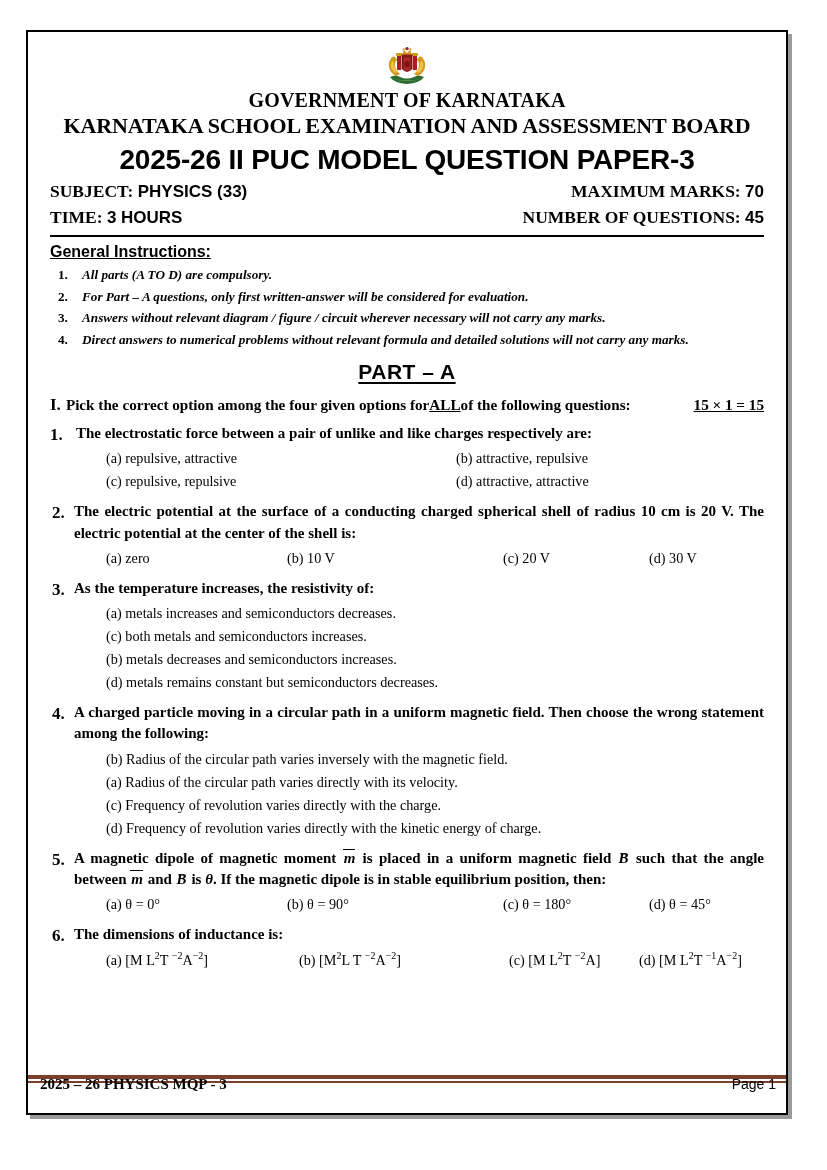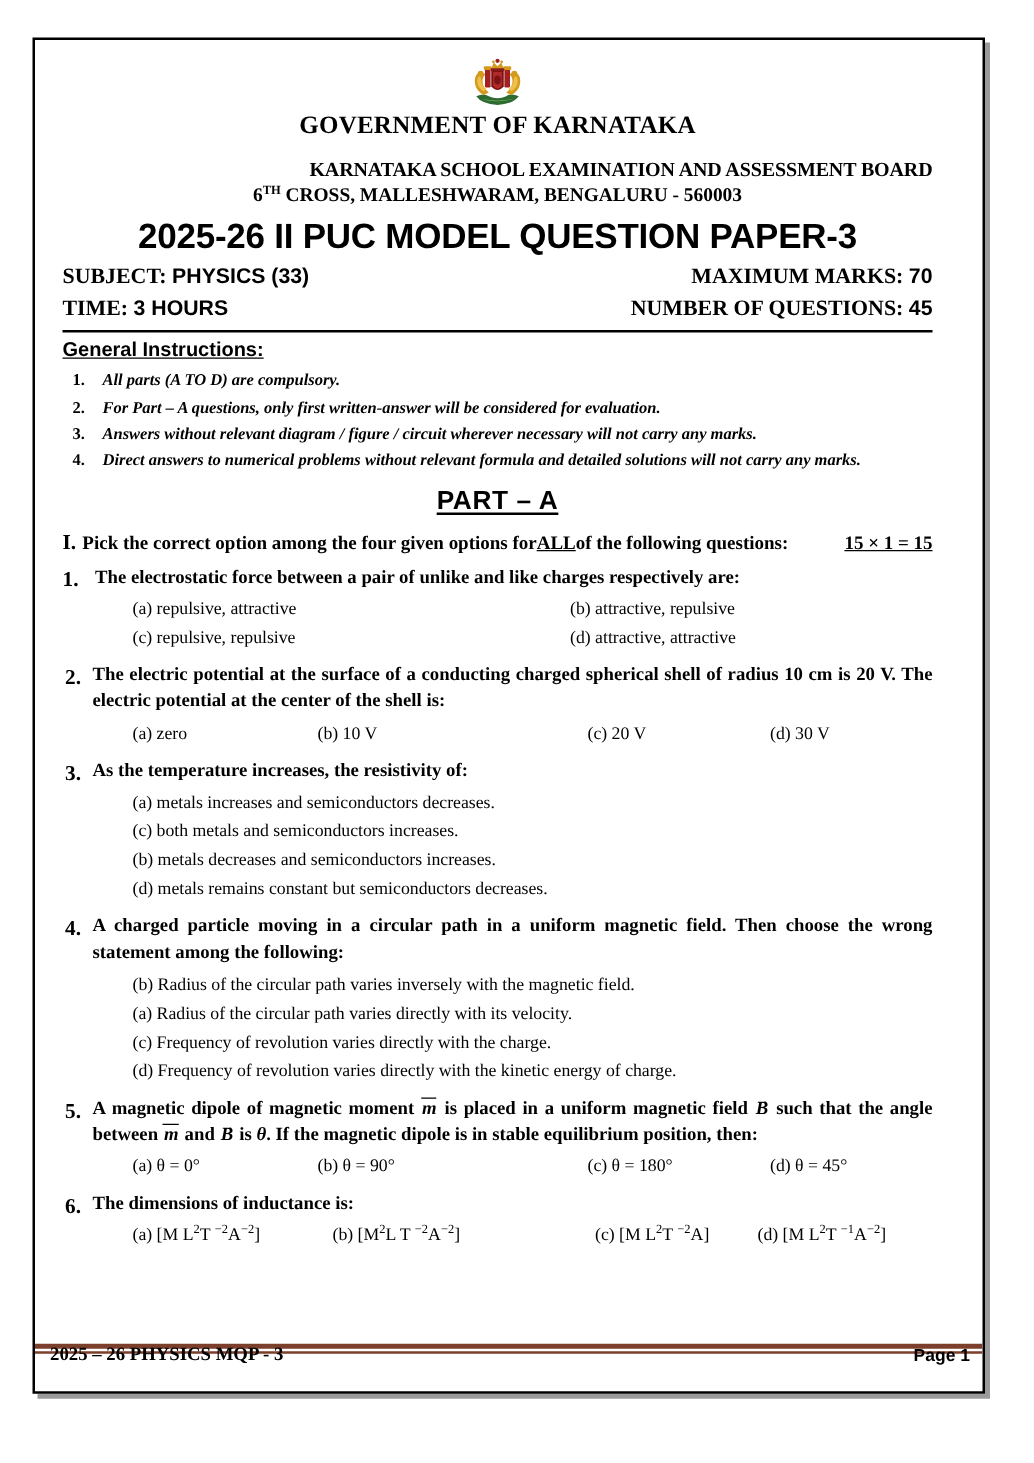--- a/index.html
+++ b/index.html
@@ -31,21 +31,21 @@
     width: 762px;
     height: 1085px;
     background: #ffffff;
     border: 2px solid #000000;
     box-sizing: border-box;
     overflow: hidden;
   }
   .page-inner {
     position: absolute;
     left: 0; top: 0; right: 0; bottom: 0;
-    padding: 12px 40px 0 22px;
+    padding: 12px 22px 0 22px;
     box-sizing: border-box;
   }
 
   
   .emblem-wrap {
     text-align: center;
     height: 44px;
     line-height: 0;
   }
   .emblem {
@@ -55,26 +55,26 @@
   
   .title-1 {
     text-align: center;
     font-weight: bold;
     font-size: 20px;
     letter-spacing: .2px;
     line-height: 1.14;
     margin-top: 1px;
   }
   .title-2 {
-    text-align: right;
-    font-weight: bold;
-    font-size: 16px;
+    text-align: center;
+    font-weight: bold;
+    font-size: 22px;
     line-height: 1.14;
     letter-spacing: -.1px;
-    margin-top: 16px;
+    margin-top: 1px;
   }
   .title-3 {
     text-align: center;
     font-weight: bold;
     font-size: 15.5px;
     line-height: 1.2;
     margin-top: 2px;
   }
   .title-3 sup {
     font-size: 10px;
@@ -199,21 +199,21 @@
   }
   .opts.rows .orow { display: block; }
   .opt-grid2 {
     display: flex;
   }
   .opt-grid2 .c1 { width: 350px; flex: 0 0 350px; }
   .opt-grid4 {
     display: flex;
   }
   .w1 { width: 148px; flex: 0 0 148px; font-family: Liberation Serif, serif; }
-  .w2 { width: 216px; flex: 0 0 216px; }
+  .w2 { width: 216px; flex: 0 0 216px; margin-left: 33px; }
   .w3 { width: 146px; flex: 0 0 146px; }
 
   .opt-grid4.q6 .w1 { width: 160px; flex: 0 0 160px; }
   .opt-grid4.q6 .w2 { width: 210px; flex: 0 0 210px; }
   .opt-grid4.q6 .w3 { width: 130px; flex: 0 0 130px; }
 
   sup, sub { font-size: 10px; line-height: 0; }
   .vec {
     font-style: italic;
     font-weight: bold;
@@ -258,21 +258,21 @@
     justify-content: space-between;
     padding: 0 10px 0 12px;
     box-sizing: border-box;
   }
   .footer .left {
     font-weight: bold;
     font-size: 15px;
   }
   .footer .right {
     font-family: "Liberation Sans", "DejaVu Sans", sans-serif;
-    font-weight: bold;
+    font-weight: normal;
     font-size: 14px;
     padding-left: 19px;
   }
 </style>
 </head>
 <body>
 
 <div class="page-shadow"></div>
 
 <div class="page">
@@ -306,21 +306,20 @@
         <rect x="17.5" y="10.5" width="11" height="2.2" rx=".8" fill="#8b1a1a"></rect>
         <circle cx="23" cy="4.6" r="1.7" fill="#a32020"></circle>
         <circle cx="19.7" cy="5.4" r="1.1" fill="#d39a1e"></circle>
         <circle cx="26.3" cy="5.4" r="1.1" fill="#d39a1e"></circle>
       </svg>
     </div>
 
     
     <div class="title-1">GOVERNMENT OF KARNATAKA</div>
     <div class="title-2">KARNATAKA SCHOOL EXAMINATION AND ASSESSMENT BOARD</div>
-    <div class="title-3"><span>6</span><sup>TH</sup><span> CROSS, MALLESHWARAM, BENGALURU - 560003</span></div>
     <div class="title-4">2025-26 II PUC MODEL QUESTION PAPER-3</div>
 
     <div class="meta-row">
       <div><span>SUBJECT:</span>
         <span class="sans">PHYSICS (33)</span></div>
       <div><span>MAXIMUM MARKS:</span>
         <span class="sans">70</span></div>
     </div>
 
     <div class="meta-row">

